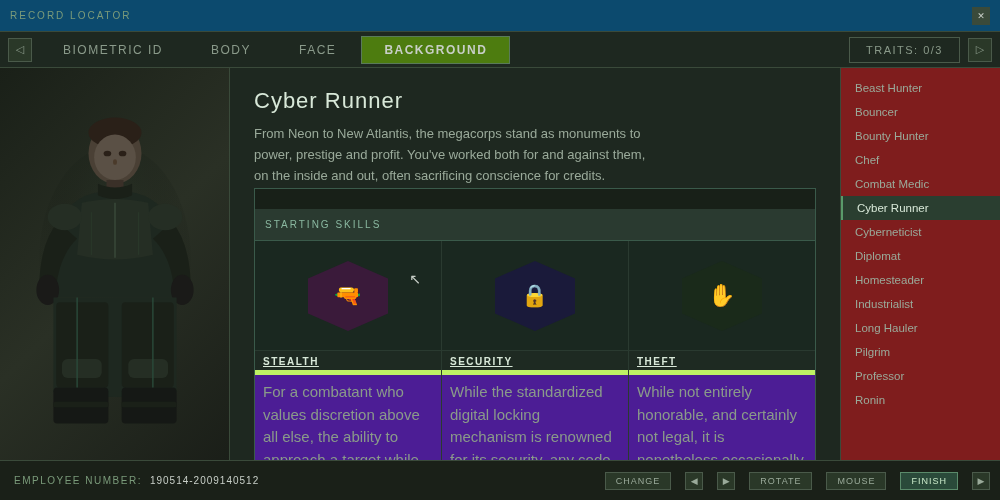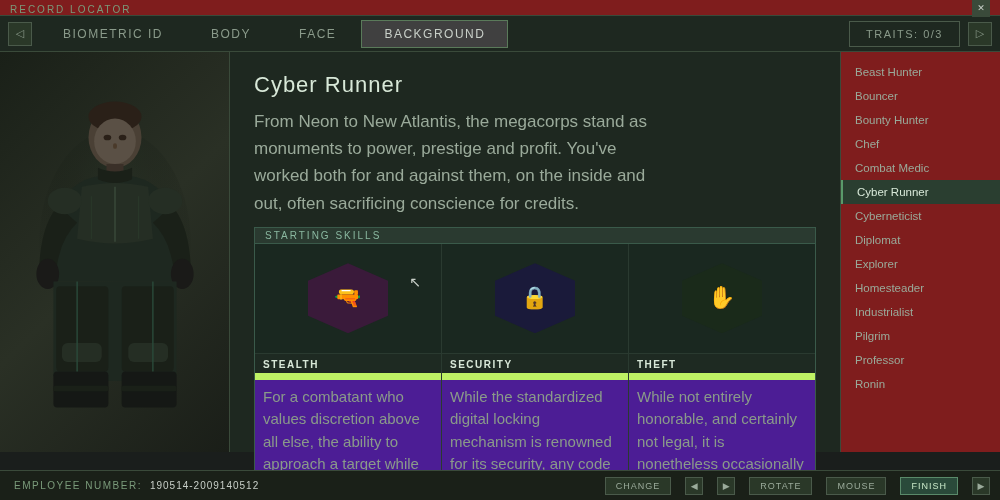--- a/index.html
+++ b/index.html
@@ -8,25 +8,25 @@
       height: 500px;
       overflow: hidden;
       background: #1a1e1c;
       font-family: 'Segoe UI', Arial, sans-serif;
       color: #c8cfc8;
       position: relative;
     }
 
     
     .top-bar {
-      background: #7f1d1d;
+      background: #0c4a6e;
       border-bottom: 1px solid #3a4a3a;
-      height: 16px;
-      display: flex;
-      align-items: flex-end;
+      height: 32px;
+      display: flex;
+      align-items: center;
       padding: 0 10px;
       position: relative;
     }
     .record-locator-label {
       font-size: 10px;
       letter-spacing: 2px;
       color: #7a9a7a;
       text-transform: uppercase;
     }
     .top-bar-right {
@@ -65,21 +65,22 @@
       letter-spacing: 1.5px;
       color: #8a9a8a;
       border: 1px solid transparent;
       cursor: pointer;
       text-transform: uppercase;
       background: transparent;
     }
     .nav-tab.active {
       color: #c8cfc8;
       border-color: #5a7a5a;
-      background: #404040;
+      background: #4d7c0f;
+      font-weight: bold;
     }
     .nav-tab-left-btn {
       width: 24px;
       height: 24px;
       background: #2a3828;
       border: 1px solid #4a5a4a;
       display: flex;
       align-items: center;
       justify-content: center;
       font-size: 11px;
@@ -150,38 +151,39 @@
     }
 
     .bg-title {
       font-size: 22px;
       font-weight: 300;
       color: #d8e8d8;
       letter-spacing: 1px;
       margin-bottom: 10px;
     }
     .bg-description {
-      font-size: 17px;
+      font-size: 13px;
       line-height: 1.6;
       color: #9aaa9a;
       max-width: 400px;
-      margin-bottom: 10px;
+      margin-bottom: 2px;
     }
 
     .skills-section {
       border: 1px solid #3a5a4a;
       background: #182018;
     }
     .skills-header {
       background: #2a3a30;
-      padding: 2px 10px;
+      padding: 10px 10px;
       font-size: 10px;
       letter-spacing: 2px;
       color: #8ab8a0;
       border-bottom: 1px solid #3a5a4a;
+      margin-top: 20px;
     }
     .skills-cards {
       display: flex;
       gap: 0;
     }
     .skill-card {
       flex: 1;
       border-right: 1px solid #2a3a30;
       padding: 0;
     }
@@ -223,21 +225,22 @@
       position: absolute;
     }
 
     .skill-name {
       padding: 5px 8px 3px;
       font-size: 10px;
       letter-spacing: 1.5px;
       color: #d8e8d8;
       font-weight: 600;
       background: #1e2a22;
-      border-bottom: 7px solid #bef264;
+      border-bottom: 5px solid #bef264;
+      text-decoration: underline;
     }
     .skill-desc {
       padding: 6px 8px;
       font-size: 15px;
       line-height: 1.5;
       color: #8a9a8a;
       background: #4c1d95;
     }
 
     
@@ -261,21 +264,21 @@
       color: #d8e8d8;
       border-left: 2px solid #5a9a6a;
     }
 
     
     .bottom-bar {
       position: absolute;
       bottom: 0;
       left: 0;
       right: 0;
-      height: 30px;
+      height: 40px;
       background: #1a2018;
       border-top: 1px solid #3a4a3a;
       display: flex;
       align-items: center;
       padding: 0 14px;
       gap: 8px;
     }
     .employee-label {
       font-size: 10px;
       letter-spacing: 1.5px;
@@ -468,23 +471,23 @@
   <div class="sidebar-list">
 
   <div class="sidebar-item">Beast Hunter</div>
       <div class="sidebar-item">Bouncer</div>
       <div class="sidebar-item">Bounty Hunter</div>
       <div class="sidebar-item">Chef</div>
       <div class="sidebar-item">Combat Medic</div>
       <div class="sidebar-item active">Cyber Runner</div>
       <div class="sidebar-item">Cyberneticist</div>
       <div class="sidebar-item">Diplomat</div>
-      <div class="sidebar-item">Explorer</div>
       <div class="sidebar-item">Homesteader</div>
       <div class="sidebar-item">Industrialist</div>
+      <div class="sidebar-item">Long Hauler</div>
       <div class="sidebar-item">Pilgrim</div>
       <div class="sidebar-item">Professor</div>
       <div class="sidebar-item">Ronin</div>
     </div>
 
 </div>
 
 <div class="bottom-bar">
   <span class="employee-label">EMPLOYEE NUMBER:</span>
   <span class="employee-number">190514-2009140512</span>

